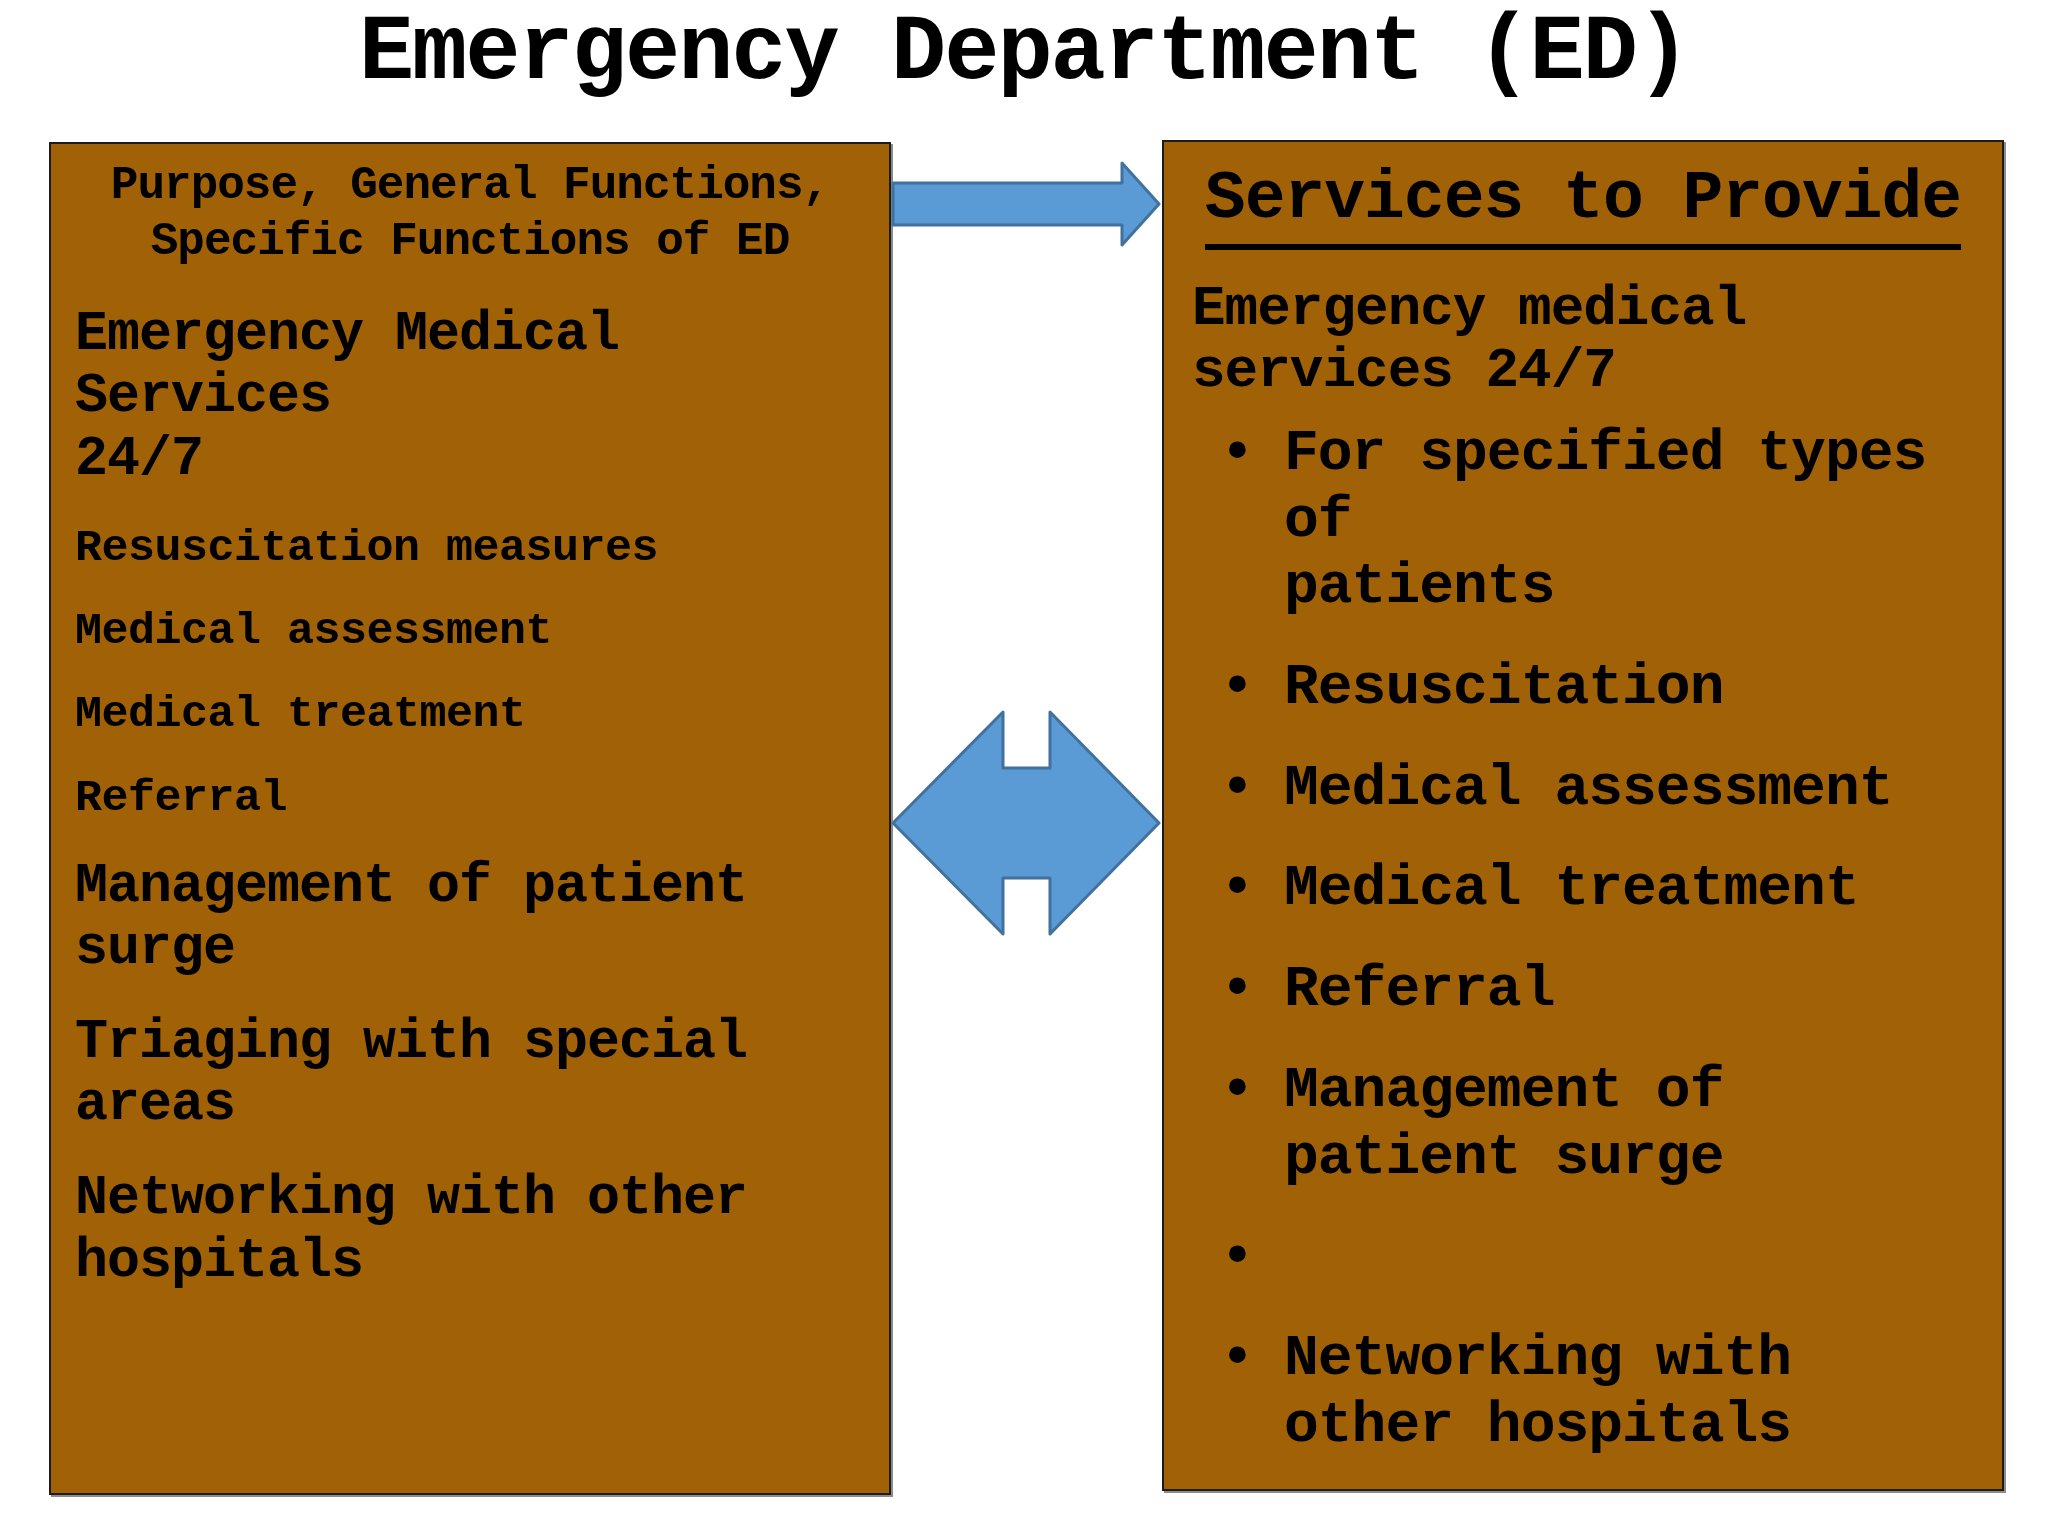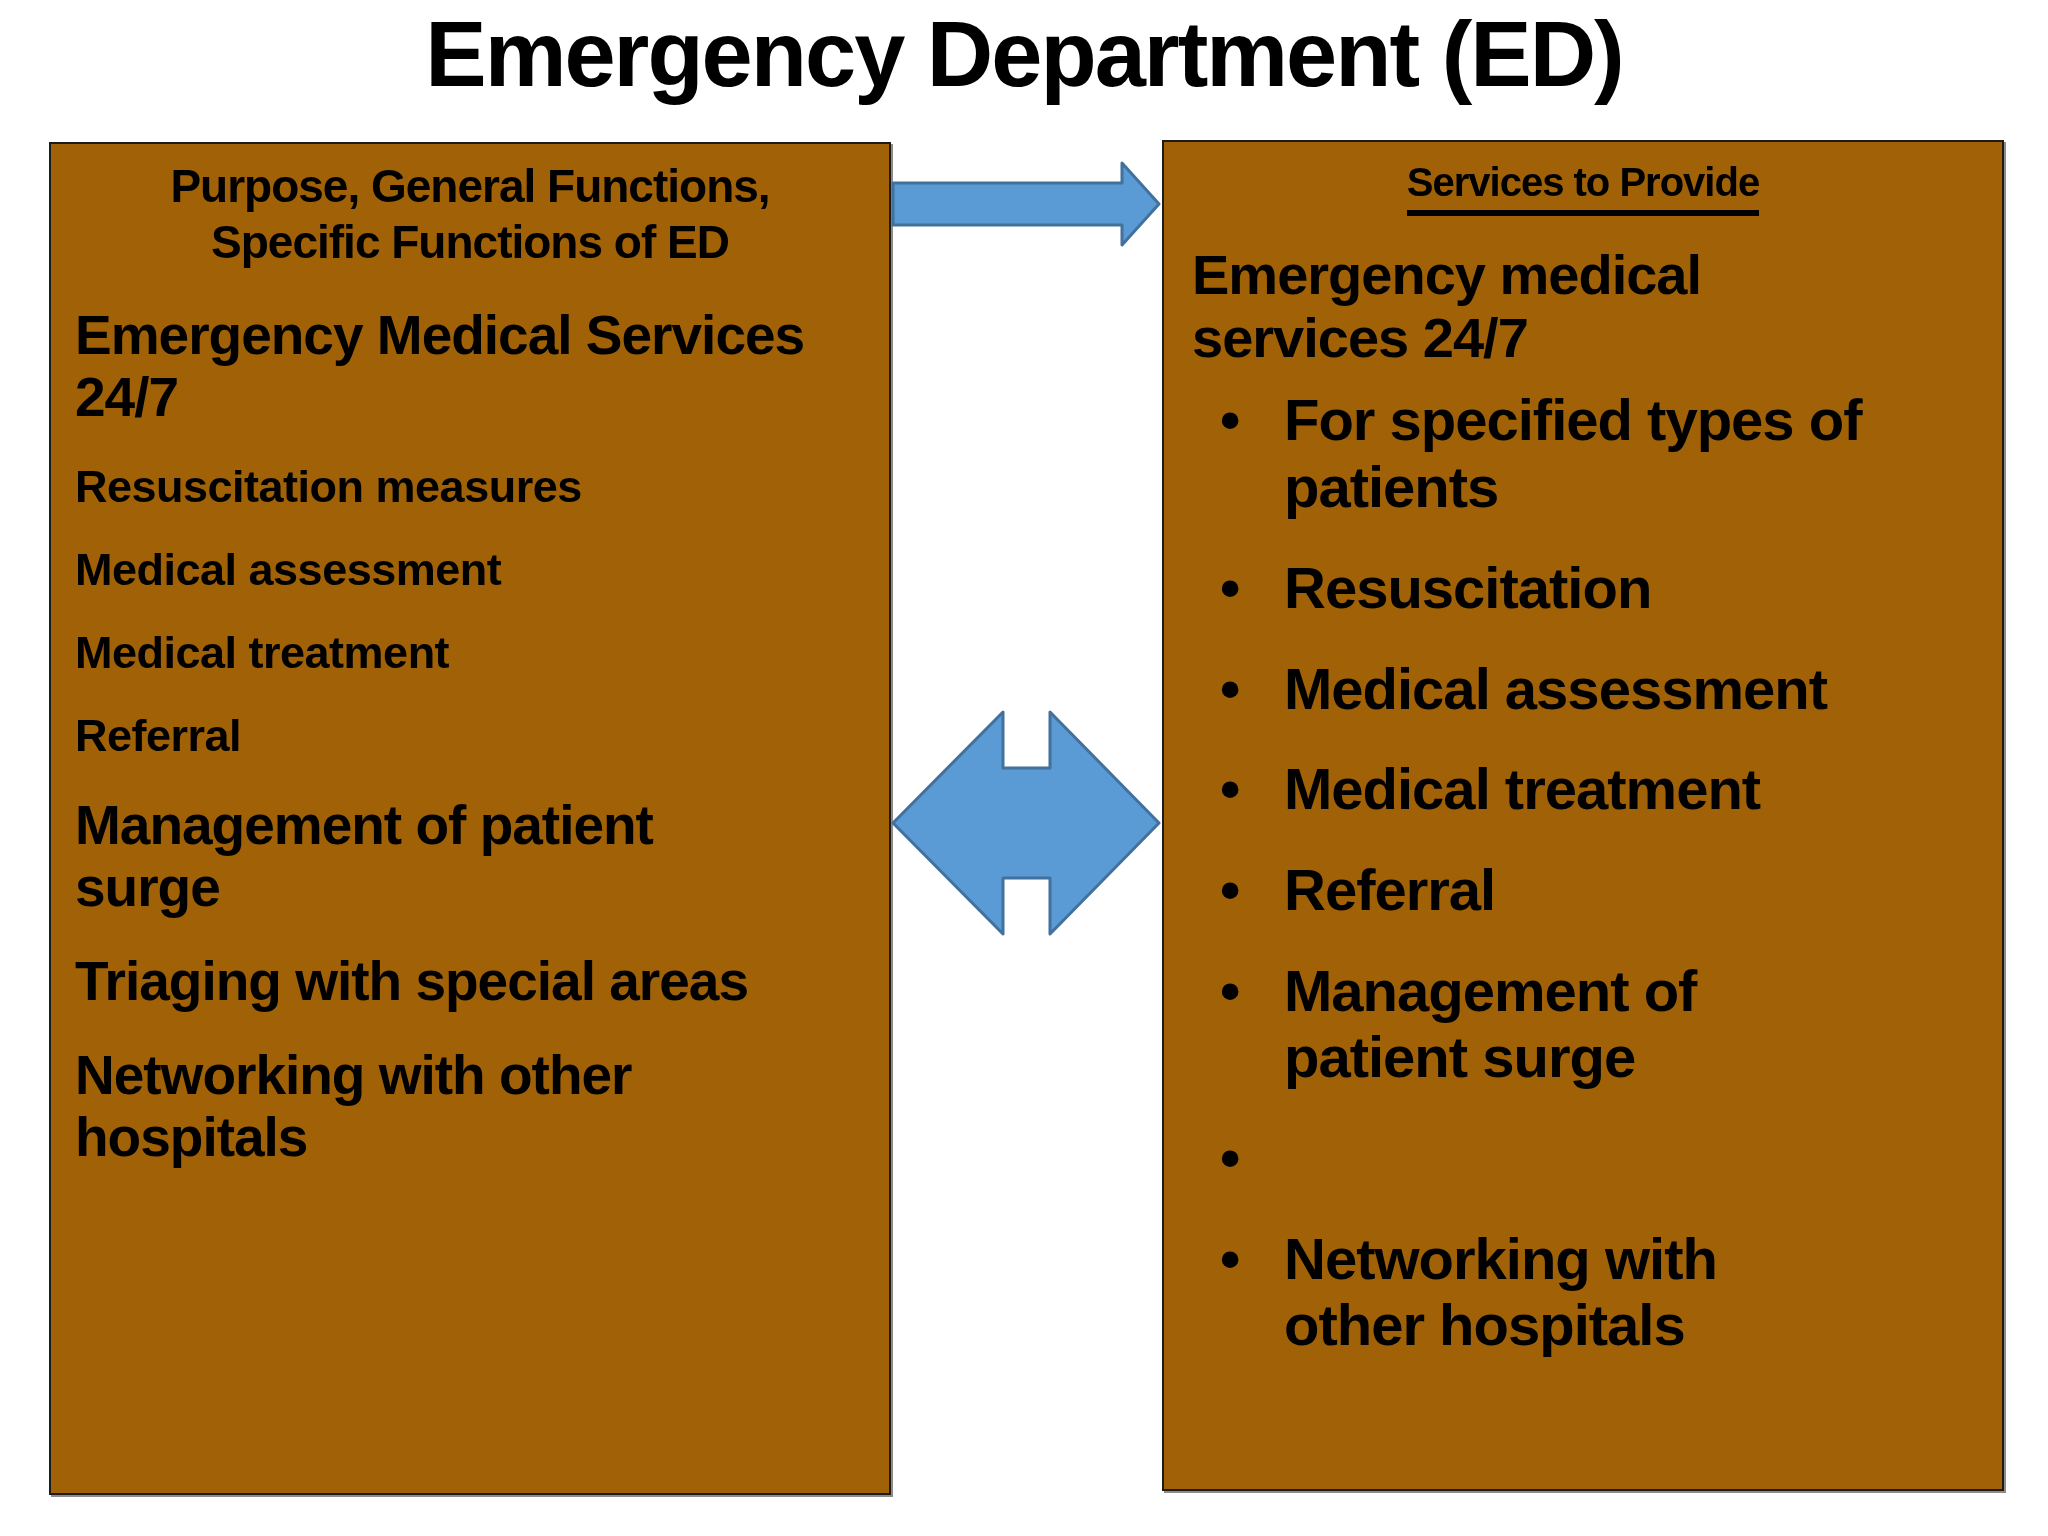--- a/index.html
+++ b/index.html
@@ -1,21 +1,21 @@
 <!DOCTYPE html>
 <html><head>
 <meta charset="utf-8">
 <style>
   html, body { margin: 0; padding: 0; background: #ffffff; }
   #canvas {
     position: relative;
     width: 2048px;
     height: 1536px;
     background: #ffffff;
-    font-family: Liberation Sans, sans-serif;
+    font-family: Liberation Mono, monospace;
     font-weight: bold;
     color: #000000;
     overflow: hidden;
   }
   .pre { white-space: pre-line; }
 
   .title {
     position: absolute;
     top: 6px;
     left: 0;
@@ -59,21 +59,21 @@
   }
   .item-normal {
     font-size: 45px;
     line-height: 1.14;
     letter-spacing: -0.5px;
     margin-bottom: 32px;
   }
   .left-panel .item:last-child { margin-bottom: 0; }
 
   .rp-header {
-    font-size: 40px;
+    font-size: 68px;
     text-align: center;
     letter-spacing: -1px;
     margin-bottom: 28px;
     line-height: 1.2;
   }
   .rp-header .underline {
     display: inline-block;
     border-bottom: 6px solid #000;
     padding-bottom: 4px;
   }

